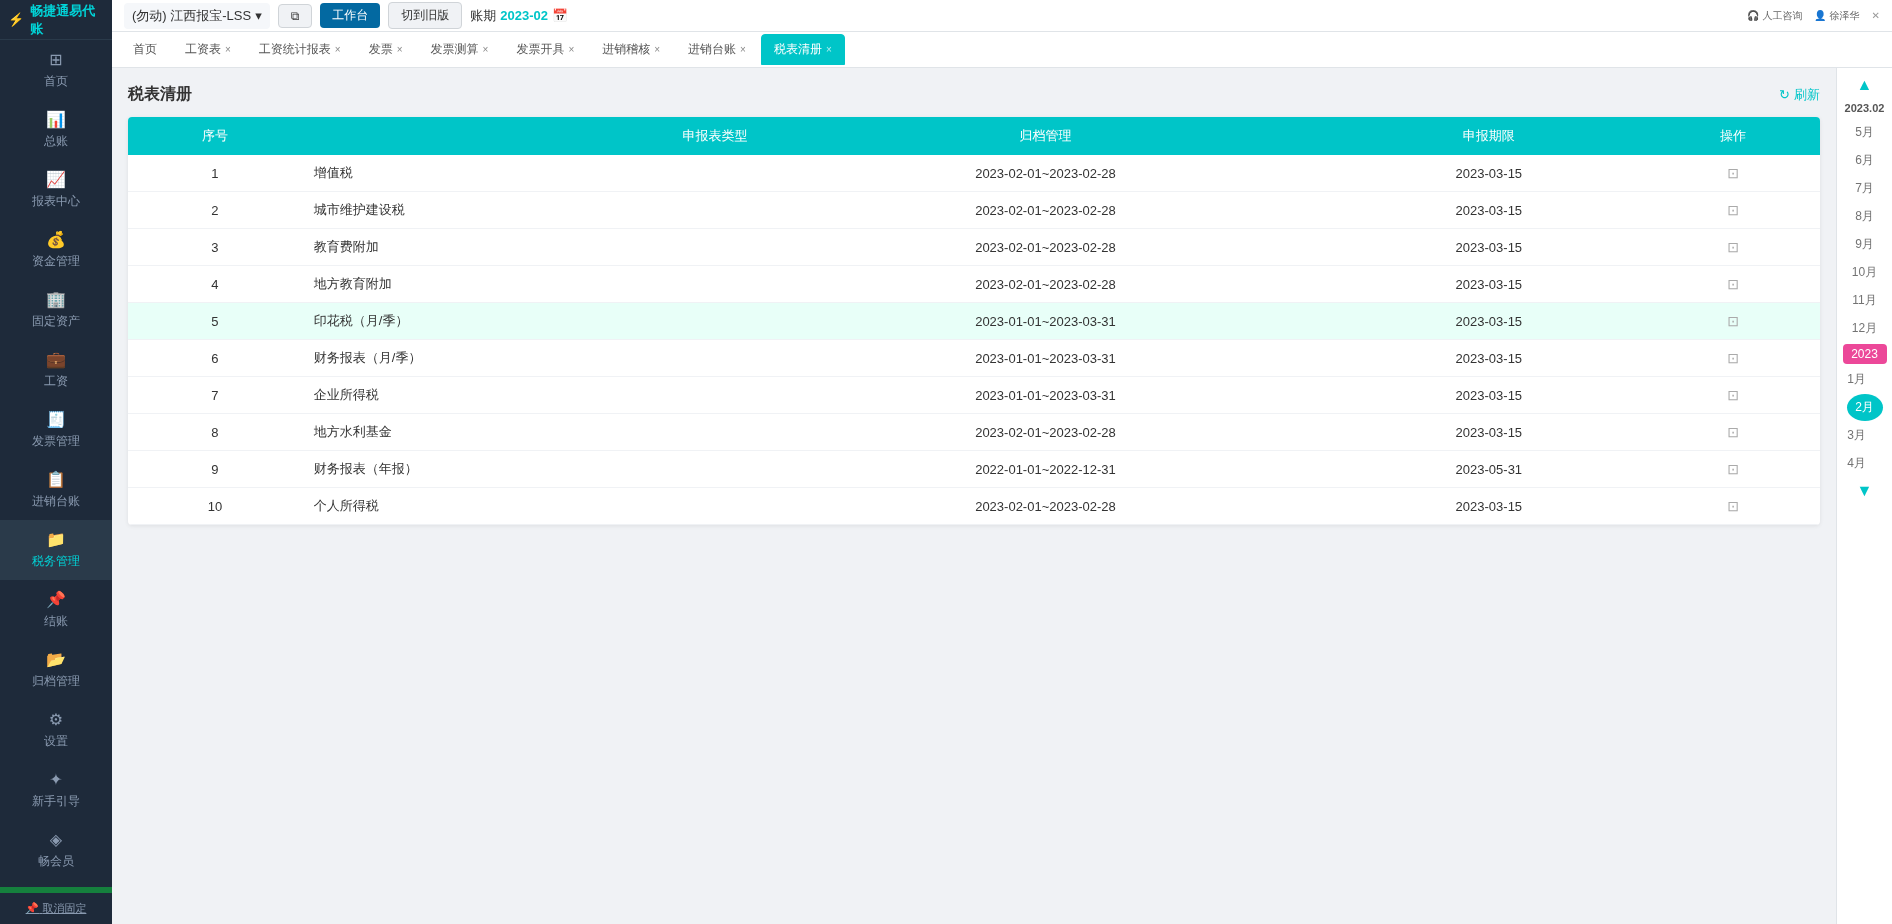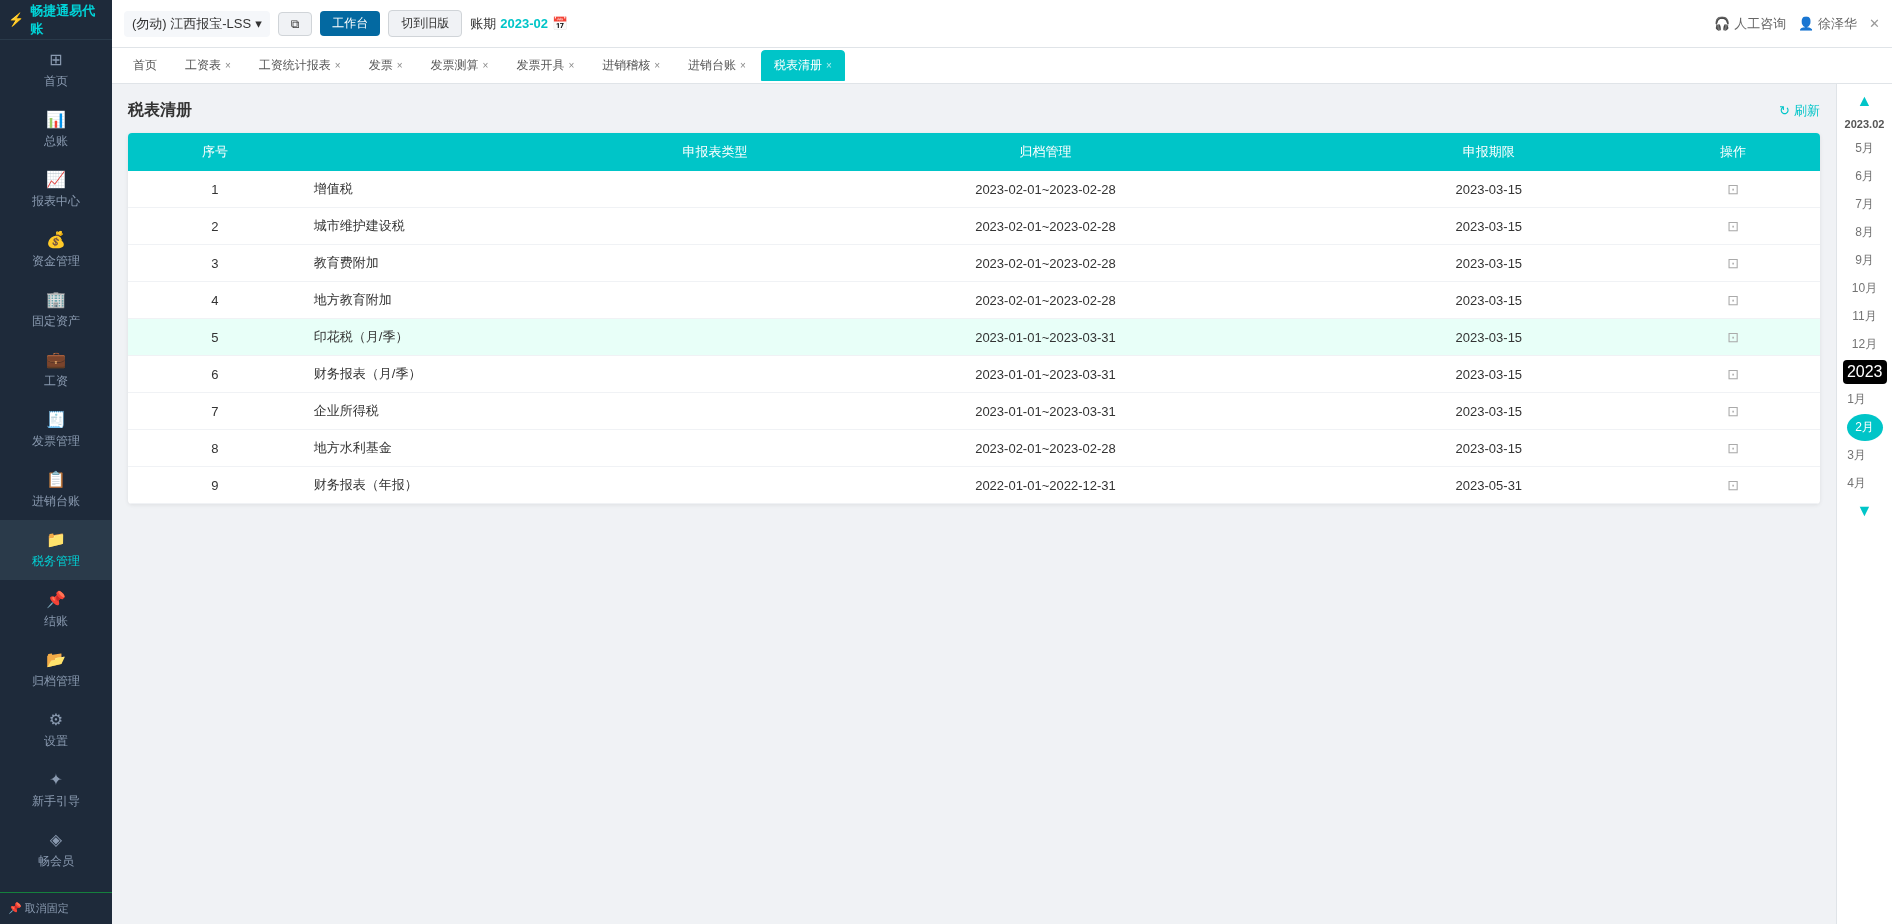--- a/index.html
+++ b/index.html
@@ -34,37 +34,39 @@
       cursor: pointer;
       color: #8a9ab0;
       font-size: 12px;
       gap: 4px;
     }
     .sidebar-item.active { background: #2a3a4a; color: #00d4d8; }
     .sidebar-item .icon { font-size: 16px; }
     .sidebar-bottom {
       margin-top: auto;
       padding: 8px;
-      border-top: 1px solid #15803d;
+      border-top: 6px solid #15803d;
       color: #8a9ab0;
       font-size: 11px;
       cursor: pointer;
+      text-align: center;
+      text-decoration: underline;
     }
 
     
     .main {
       flex: 1;
       display: flex;
       flex-direction: column;
       overflow: hidden;
     }
 
     
     .topbar {
-      height: 48px;
+      height: 32px;
       background: #fff;
       border-bottom: 1px solid #e0e4e8;
       display: flex;
       align-items: center;
       padding: 0 12px;
       gap: 8px;
       flex-shrink: 0;
     }
     .topbar-company {
       display: flex;
@@ -80,21 +82,21 @@
     .topbar-btn {
       padding: 4px 12px;
       border-radius: 4px;
       border: none;
       cursor: pointer;
       font-size: 12px;
     }
     .btn-primary { background: #0369a1; color: #fff; }
     .btn-secondary { background: #f0f2f5; color: #333; border: 1px solid #d0d4d8; }
     .topbar-period { display: flex; align-items: center; gap: 4px; color: #333; font-size: 13px; }
-    .topbar-right { margin-left: auto; display: flex; align-items: center; gap: 12px; color: #666; font-size: 13px; }
+    .topbar-right { margin-left: auto; display: flex; align-items: center; gap: 12px; color: #666; font-size: 10px; }
 
     
     .tabs {
       height: 36px;
       background: #fff;
       border-bottom: 1px solid #e0e4e8;
       display: flex;
       align-items: center;
       padding: 0 8px;
       gap: 2px;
@@ -179,21 +181,21 @@
       width: 44px;
       padding: 5px 4px;
       text-align: center;
       font-size: 12px;
       cursor: pointer;
       color: #737373;
       border-radius: 4px;
       margin: 1px 0;
     }
     .month-item.active { background: #00c5c8; color: #fff; border-radius: 50%; width: 36px; margin: 1px 12px; }
-    .month-item.year-tag { background: #000000; color: #fff; border-radius: 4px; font-size: 16px; padding: 3px 4px; width: 44px; text-align: right; }
+    .month-item.year-tag { background: #ec4899; color: #fff; border-radius: 4px; font-size: 12px; padding: 3px 4px; width: 44px; }
     .nav-arrow { color: #00c5c8; cursor: pointer; font-size: 16px; padding: 4px; }
   </style>
 </head>
 <body>
 
 <div class="sidebar">
   <div class="sidebar-logo">
     <span>⚡</span>
     <span>畅捷通易代账</span>
   </div>
@@ -403,20 +405,27 @@
     <td style="text-align:left;">地方水利基金</td>
     <td>2023-02-01~2023-02-28</td>
     <td>2023-03-15</td>
     <td><span class="action-icon">⊡</span></td>
   </tr>
               <tr>
     <td>9</td>
     <td style="text-align:left;">财务报表（年报）</td>
     <td>2022-01-01~2022-12-31</td>
     <td>2023-05-31</td>
+    <td><span class="action-icon">⊡</span></td>
+  </tr>
+              <tr>
+    <td>10</td>
+    <td style="text-align:left;">个人所得税</td>
+    <td>2023-02-01~2023-02-28</td>
+    <td>2023-03-15</td>
     <td><span class="action-icon">⊡</span></td>
   </tr>
             </tbody>
         </table>
       </div>
     </div>
 
     <div class="year-panel">
       <div class="nav-arrow">▲</div>
       <div class="year-header">2023.02</div>

